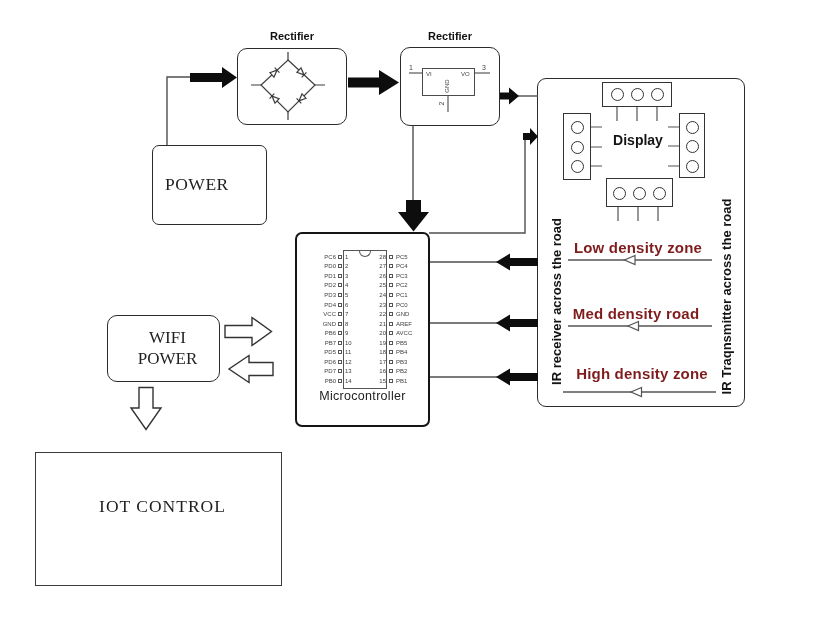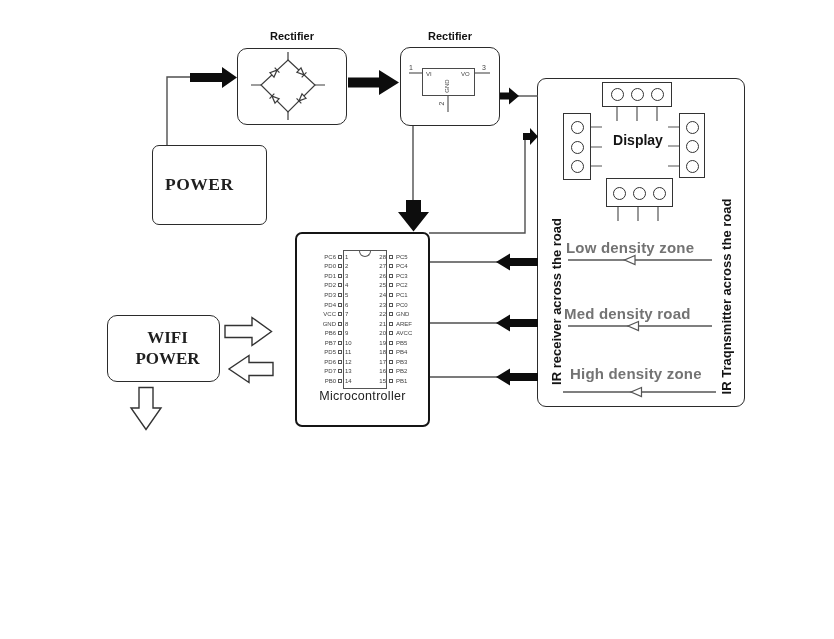--- a/index.html
+++ b/index.html
@@ -2,22 +2,22 @@
 <html><head>
 <meta charset="utf-8">
 <style>
   html,body{margin:0;padding:0;background:#fff;}
   #canvas{position:relative;width:834px;height:639px;background:#fff;overflow:hidden;
           font-family:"Liberation Sans",sans-serif;color:#1c1c1c;}
   .abs{position:absolute;box-sizing:border-box;}
   .rbox{position:absolute;box-sizing:border-box;background:#fff;border:1.7px solid #2b2b2b;border-radius:10px;}
   .title{position:absolute;font:bold 11px "Liberation Sans",sans-serif;text-align:center;color:#111;}
   .serif{font-family:"Liberation Serif",serif;color:#1f1f1f;padding-left:8px;}
-  .ctr{display:flex;flex-direction:column;justify-content:center;font-weight:bold;}
-  .zlabel{position:absolute;font:bold 15px "Liberation Sans",sans-serif;text-align:left;color:#737373;letter-spacing:.2px;white-space:nowrap;}
+  .ctr{display:flex;flex-direction:column;justify-content:center;}
+  .zlabel{position:absolute;font:bold 15px "Liberation Sans",sans-serif;text-align:center;color:#7f1d1d;letter-spacing:.2px;white-space:nowrap;}
   .vlabel{position:absolute;font:bold 13px "Liberation Sans",sans-serif;text-align:center;color:#141414;transform:rotate(-90deg);white-space:nowrap;}
   .circle{position:absolute;width:13px;height:13px;border:1.3px solid #333;border-radius:50%;box-sizing:border-box;background:#fff;}
   .light{position:absolute;box-sizing:border-box;border:1.4px solid #333;background:#fff;}
   .tiny{position:absolute;font:6px "Liberation Sans",sans-serif;color:#444;line-height:1;}
   .tiny7{position:absolute;font:7px "Liberation Sans",sans-serif;color:#444;line-height:1;}
   #mc-pins{position:absolute;left:316px;top:252px;width:102px;}
   .prow{display:flex;align-items:center;height:9.55px;font:6px "Liberation Sans",sans-serif;color:#3f3f3f;line-height:1;}
   .pnl{width:20px;text-align:right;}
   .psq{width:4px;height:4px;border:0.9px solid #555;margin:0 2px;flex:none;background:#fff;box-sizing:border-box;}
   .pml{width:13px;padding-left:1px;}
@@ -47,20 +47,23 @@
 
   <div class="rbox ctr serif" style="left:152px;top:145px;width:115px;height:80px;border-radius:7px;font-size:17.5px;line-height:1.25;letter-spacing:.5px;padding-left:12px;">
     <span>POWER</span>
   </div>
 
   <div class="rbox ctr serif" style="left:107px;top:315px;width:113px;height:67px;font-size:17px;line-height:1.22;align-items:center;">
     <span>WIFI</span>
     <span>POWER</span>
   </div>
 
+  <div class="abs ctr serif" style="left:35px;top:452px;width:247px;height:134px;border:1.4px solid #3a3a3a;background:#fff;font-size:17.5px;letter-spacing:1px;align-items:center;padding-bottom:26px;">
+    <span>IOT CONTROL</span>
+  </div>
 
   <div class="rbox" style="left:295px;top:232px;width:135px;height:195px;border-width:2px;border-color:#151515;border-radius:7px;"></div>
   <div class="abs" style="left:343px;top:250px;width:44px;height:139px;border:1px solid #555;background:#fff;"></div>
   <div class="abs" style="left:359px;top:251px;width:12px;height:6px;border:1px solid #555;border-top:none;border-radius:0 0 12px 12px;background:#fff;"></div>
   <div id="mc-pins">
     <div class="prow">
         <span class="pnl">PC6</span>
         <span class="psq"></span>
         <span class="pml">1</span>
         <span class="pfx"></span>

